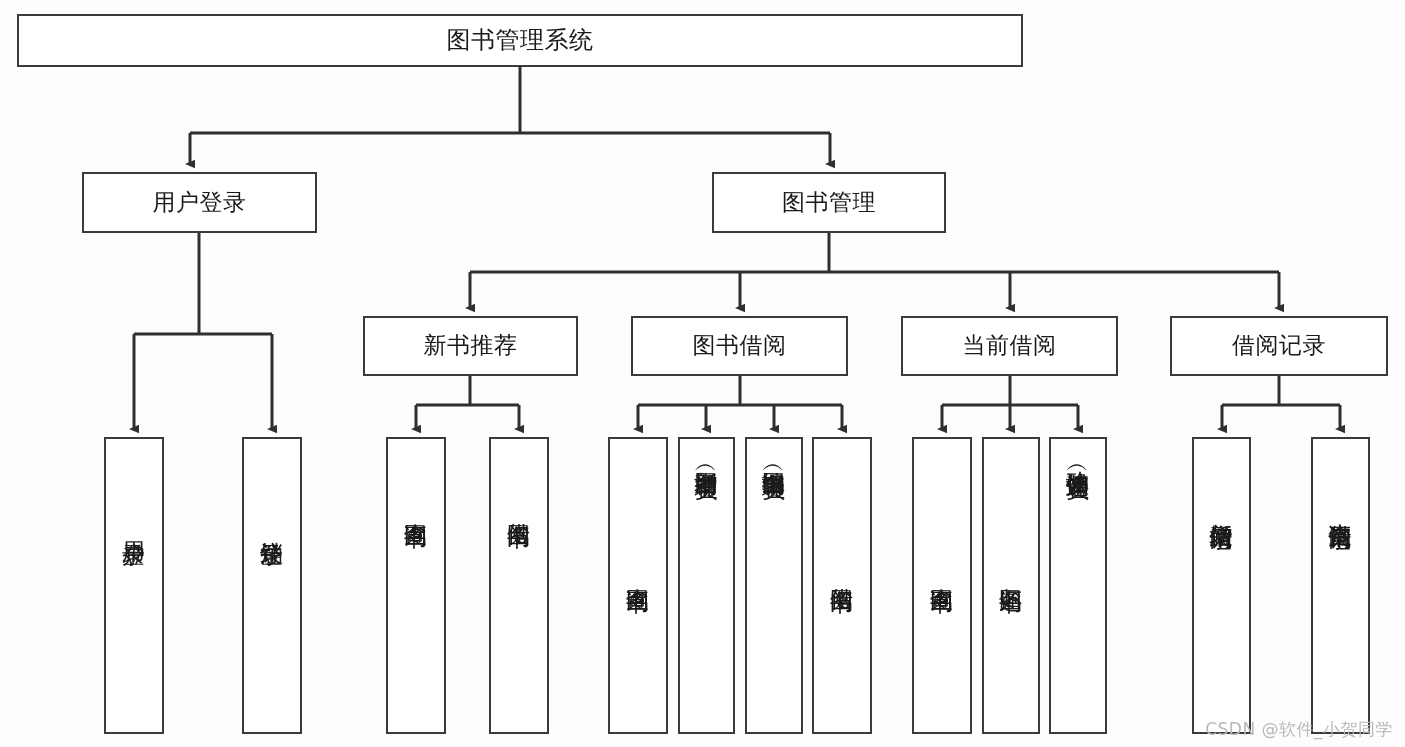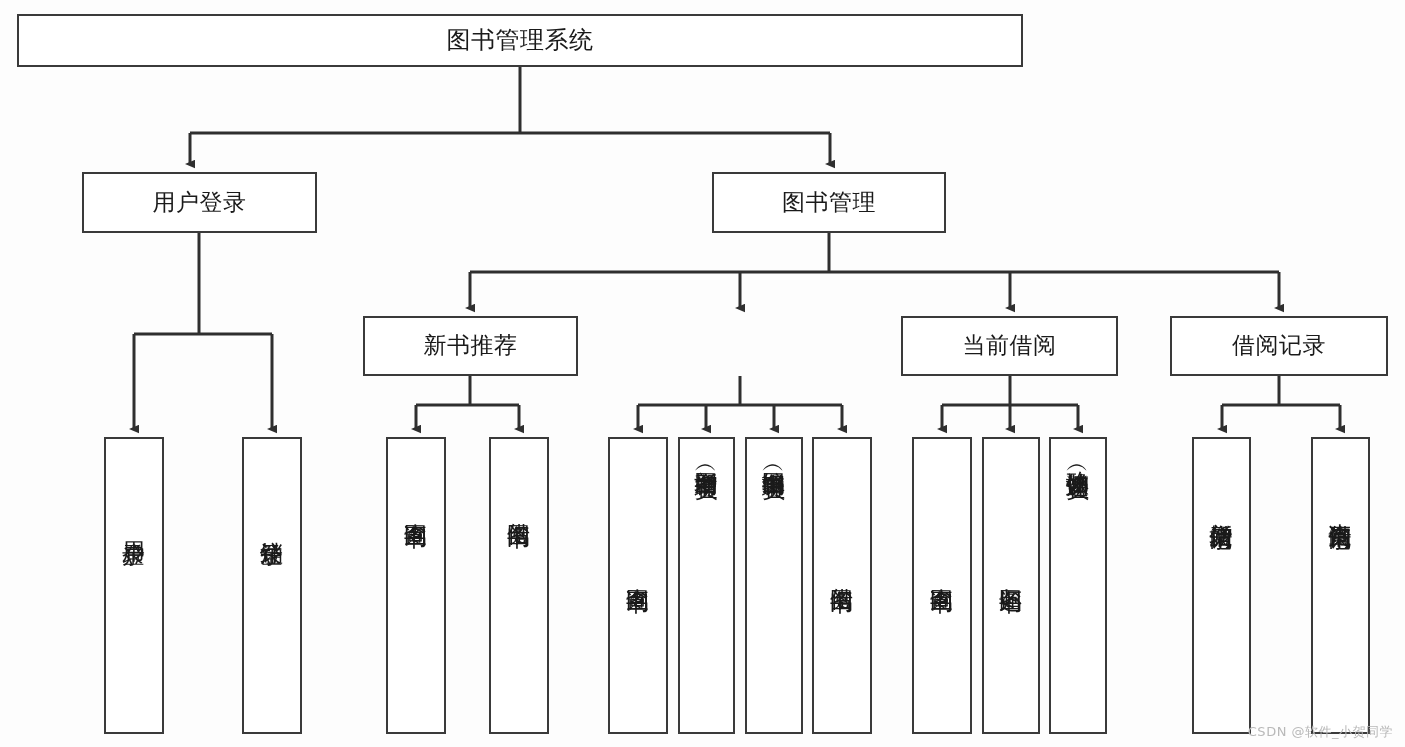--- a/index.html
+++ b/index.html
@@ -69,21 +69,21 @@
   .node-v.mid3 .vlabel {
     margin-top: 125px;
   }
   .node-v.top .vlabel {
     margin-top: 8px;
   }
   #watermark {
     position: absolute;
     right: 12px;
     bottom: 6px;
-    font-size: 13px;
+    font-size: 17px;
     color: #b9b9b9;
     letter-spacing: 0.5px;
     white-space: nowrap;
     z-index: 5;
     pointer-events: none;
   }
 </style>
 </head>
 <body>
 
@@ -148,20 +148,23 @@
   <div class="node node-h" style="left:82px; top:172px; width:235px; height:61px;">
     <span>用户登录</span>
   </div>
   <div class="node node-h" style="left:363px; top:316px; width:215px; height:60px;">
     <span>新书推荐</span>
   </div>
 
   <div class="node node-h" style="left:712px; top:172px; width:234px; height:61px;">
     <span>图书管理</span>
   </div>
+  <div class="node node-h" style="left:631px; top:316px; width:217px; height:60px;">
+    <span>图书借阅</span>
+  </div>
   <div class="node node-h" style="left:1170px; top:316px; width:218px; height:60px;">
     <span>借阅记录</span>
   </div>
   <div class="node node-h" style="left:901px; top:316px; width:217px; height:60px;">
     <span>当前借阅</span>
   </div>
 
   <div class="node node-v mid" style="left:104px; top:437px; width:60px; height:297px;">
     <span class="vlabel">用户登录</span>
   </div>

